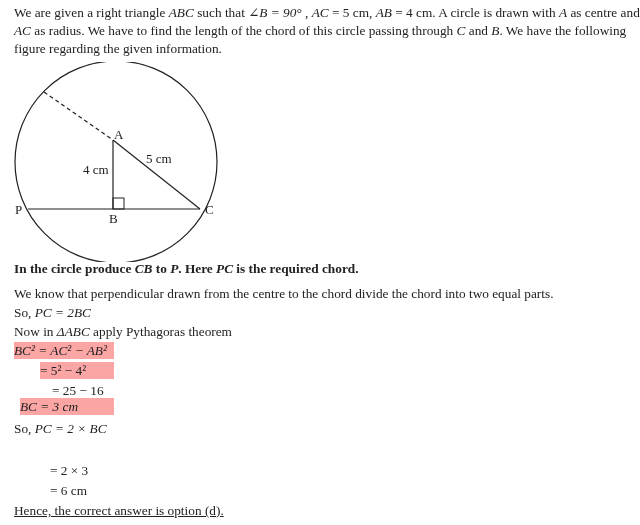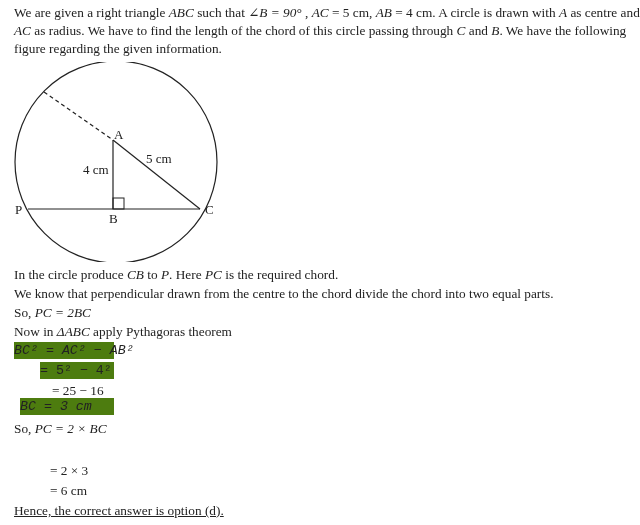--- a/index.html
+++ b/index.html
@@ -2,21 +2,21 @@
 <html><head>
 <meta charset="utf-8">
 <style>
   html, body { margin:0; padding:0; background:#ffffff; }
   body { width:640px; height:525px; position:relative; overflow:hidden;
          font-family:"Liberation Serif","DejaVu Serif",serif; color:#222; font-size:13.3px; }
   .line { position:absolute; left:14px; white-space:nowrap; line-height:17px; }
   i { font-style:italic; }
   .figure { position:absolute; left:0; top:62px; width:240px; height:200px; }
   .math { position:absolute; white-space:nowrap; line-height:17px; }
-  .shade { background:#4d7c0f;font-family:Liberation Mono, monospace; }
+  .shade { background:#fca5a5; }
   .svgtext { font-family:"Liberation Serif","DejaVu Serif",serif; font-size:13px; fill:#222; }
 </style>
 </head>
 <body>
 
 <div class="line" style="top:4px;">
   <span>We are given a right triangle </span><i>ABC</i><span> such that </span><i>∠B = 90°</i><span> , </span><i>AC</i><span> = 5 cm, </span><i>AB</i><span> = 4 cm. A circle is drawn with </span><i>A</i><span> as centre and</span>
 </div>
 <div class="line" style="top:22px;">
   <i>AC</i><span> as radius. We have to find the length of the chord of this circle passing through </span><i>C</i><span> and </span><i>B</i><span>. We have the following</span>
@@ -31,21 +31,21 @@
   <line x1="28" y1="147" x2="200" y2="147" stroke="#222" stroke-width="1.2"></line>
   <rect x="113" y="136" width="11" height="11" fill="none" stroke="#222" stroke-width="1"></rect>
   <text class="svgtext" x="114" y="77">A</text>
   <text class="svgtext" x="109" y="161">B</text>
   <text class="svgtext" x="205" y="152">C</text>
   <text class="svgtext" x="15" y="152">P</text>
   <text class="svgtext" x="83" y="112">4 cm</text>
   <text class="svgtext" x="146" y="101">5 cm</text>
 </svg>
 
-<div class="line" style="top:266px;">
+<div class="line" style="top:260px;font-weight:bold;">
   <span>In the circle produce </span><i>CB</i><span> to </span><i>P</i><span>. Here </span><i>PC</i><span> is the required chord.</span>
 </div>
 <div class="line" style="top:285px;">We know that perpendicular drawn from the centre to the chord divide the chord into two equal parts.</div>
 <div class="line" style="top:304px;">
   <span>So, </span><i>PC = 2BC</i>
 </div>
 <div class="line" style="top:323px;">
   <span>Now in </span><i>ΔABC</i><span> apply Pythagoras theorem</span>
 </div>
 

